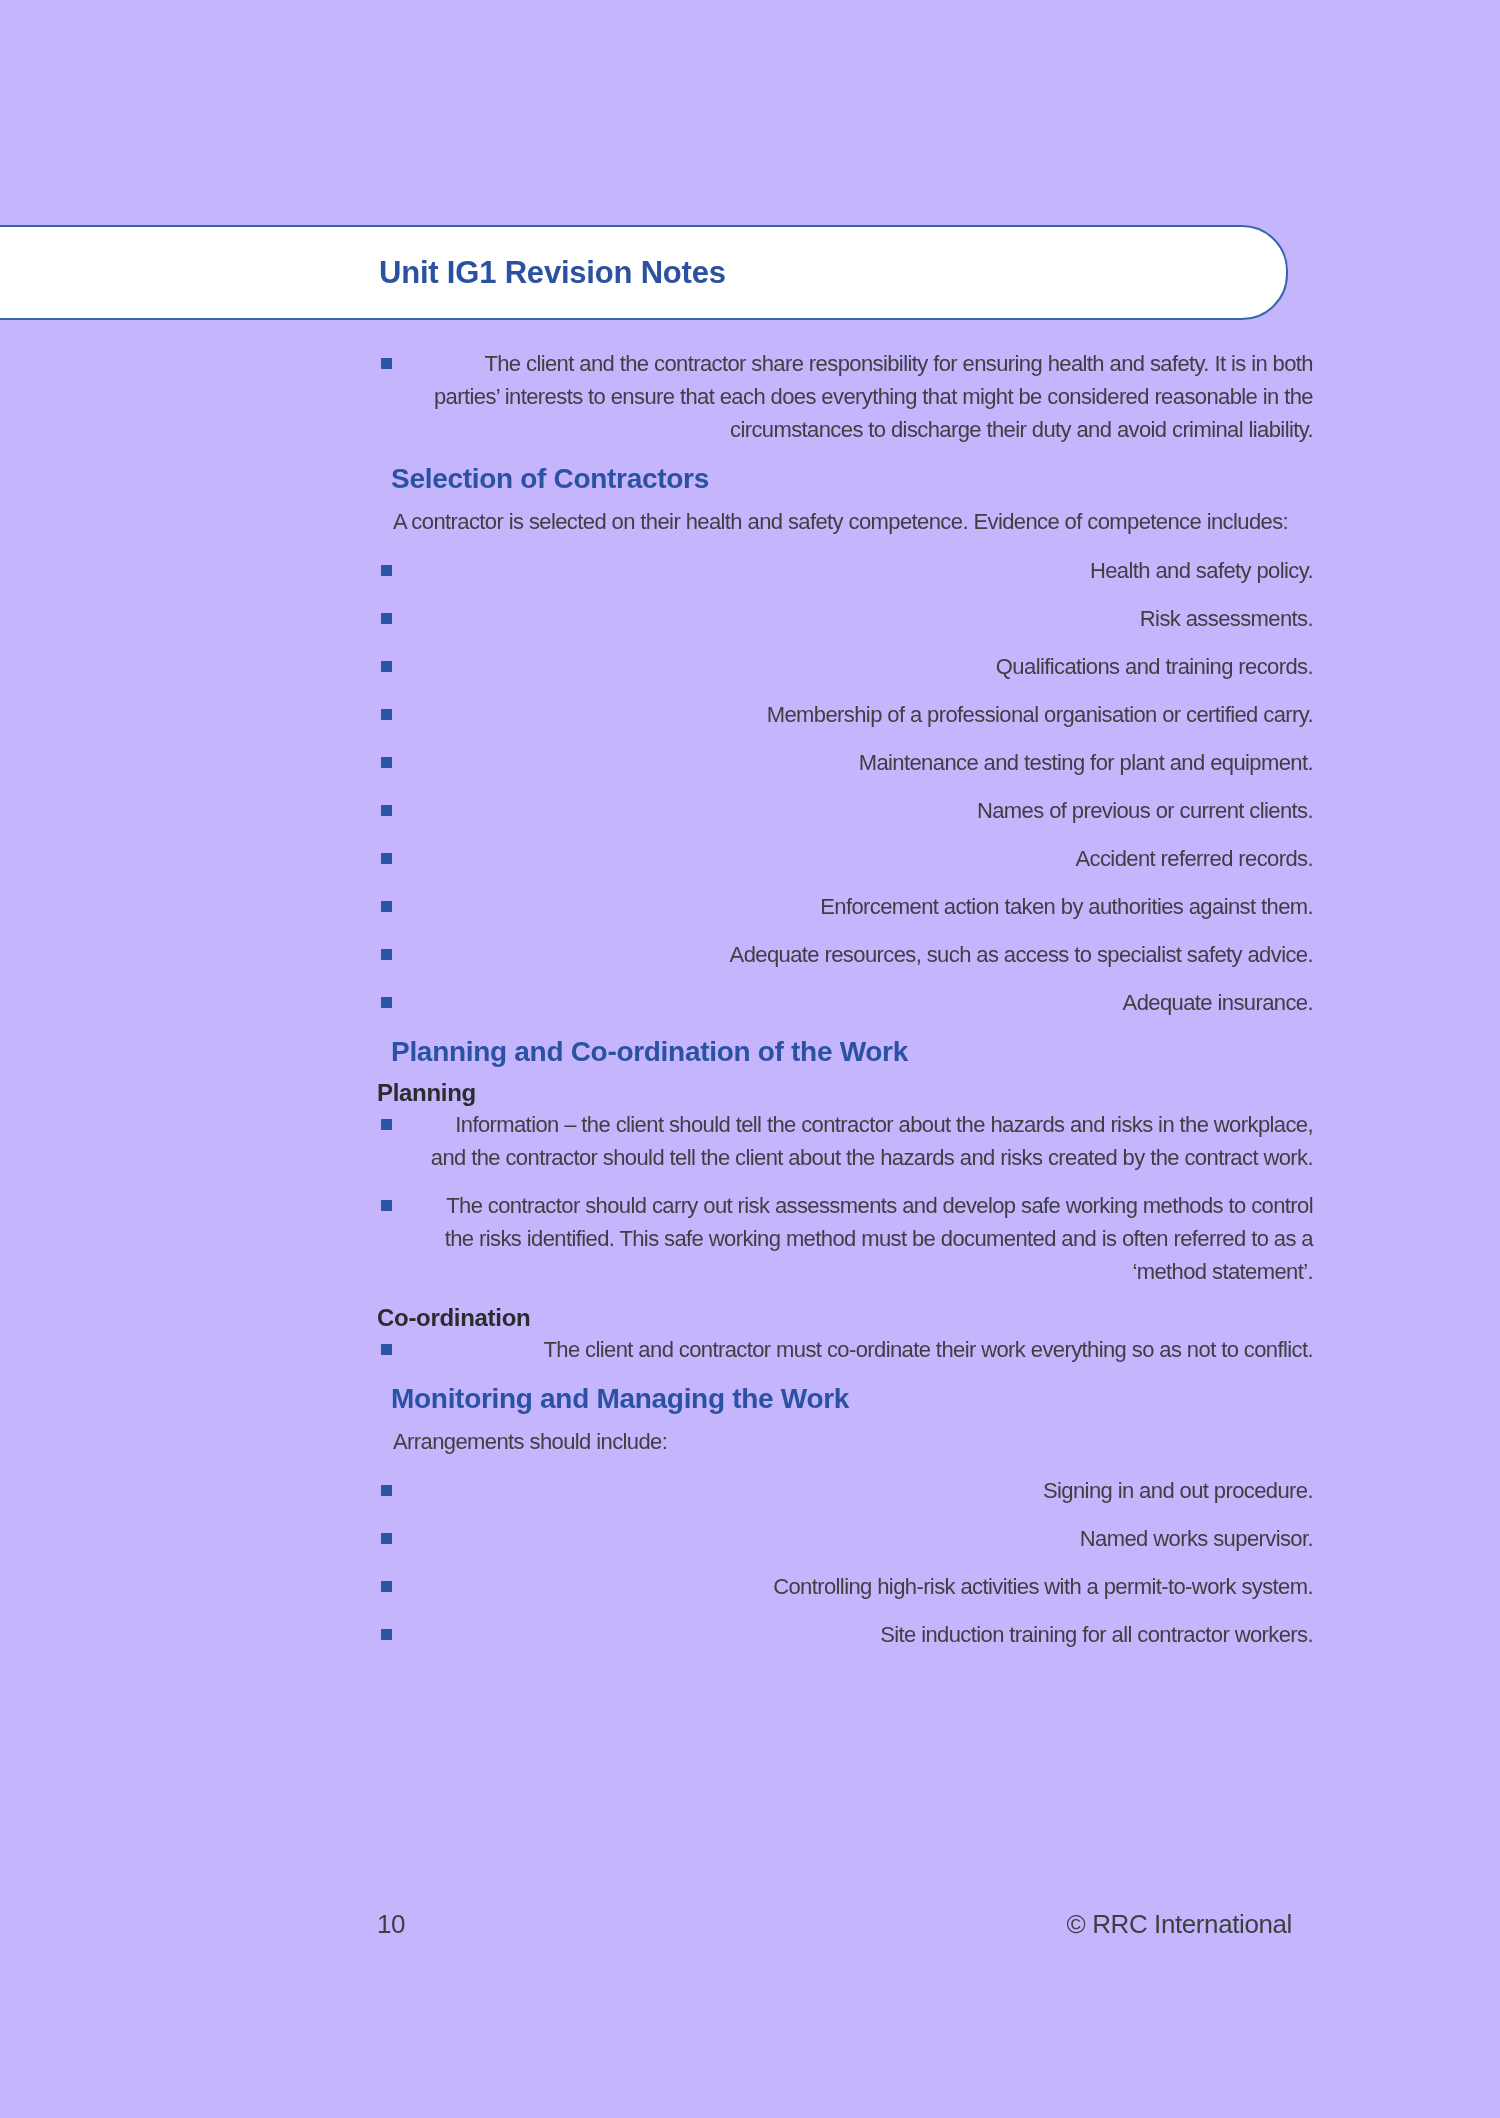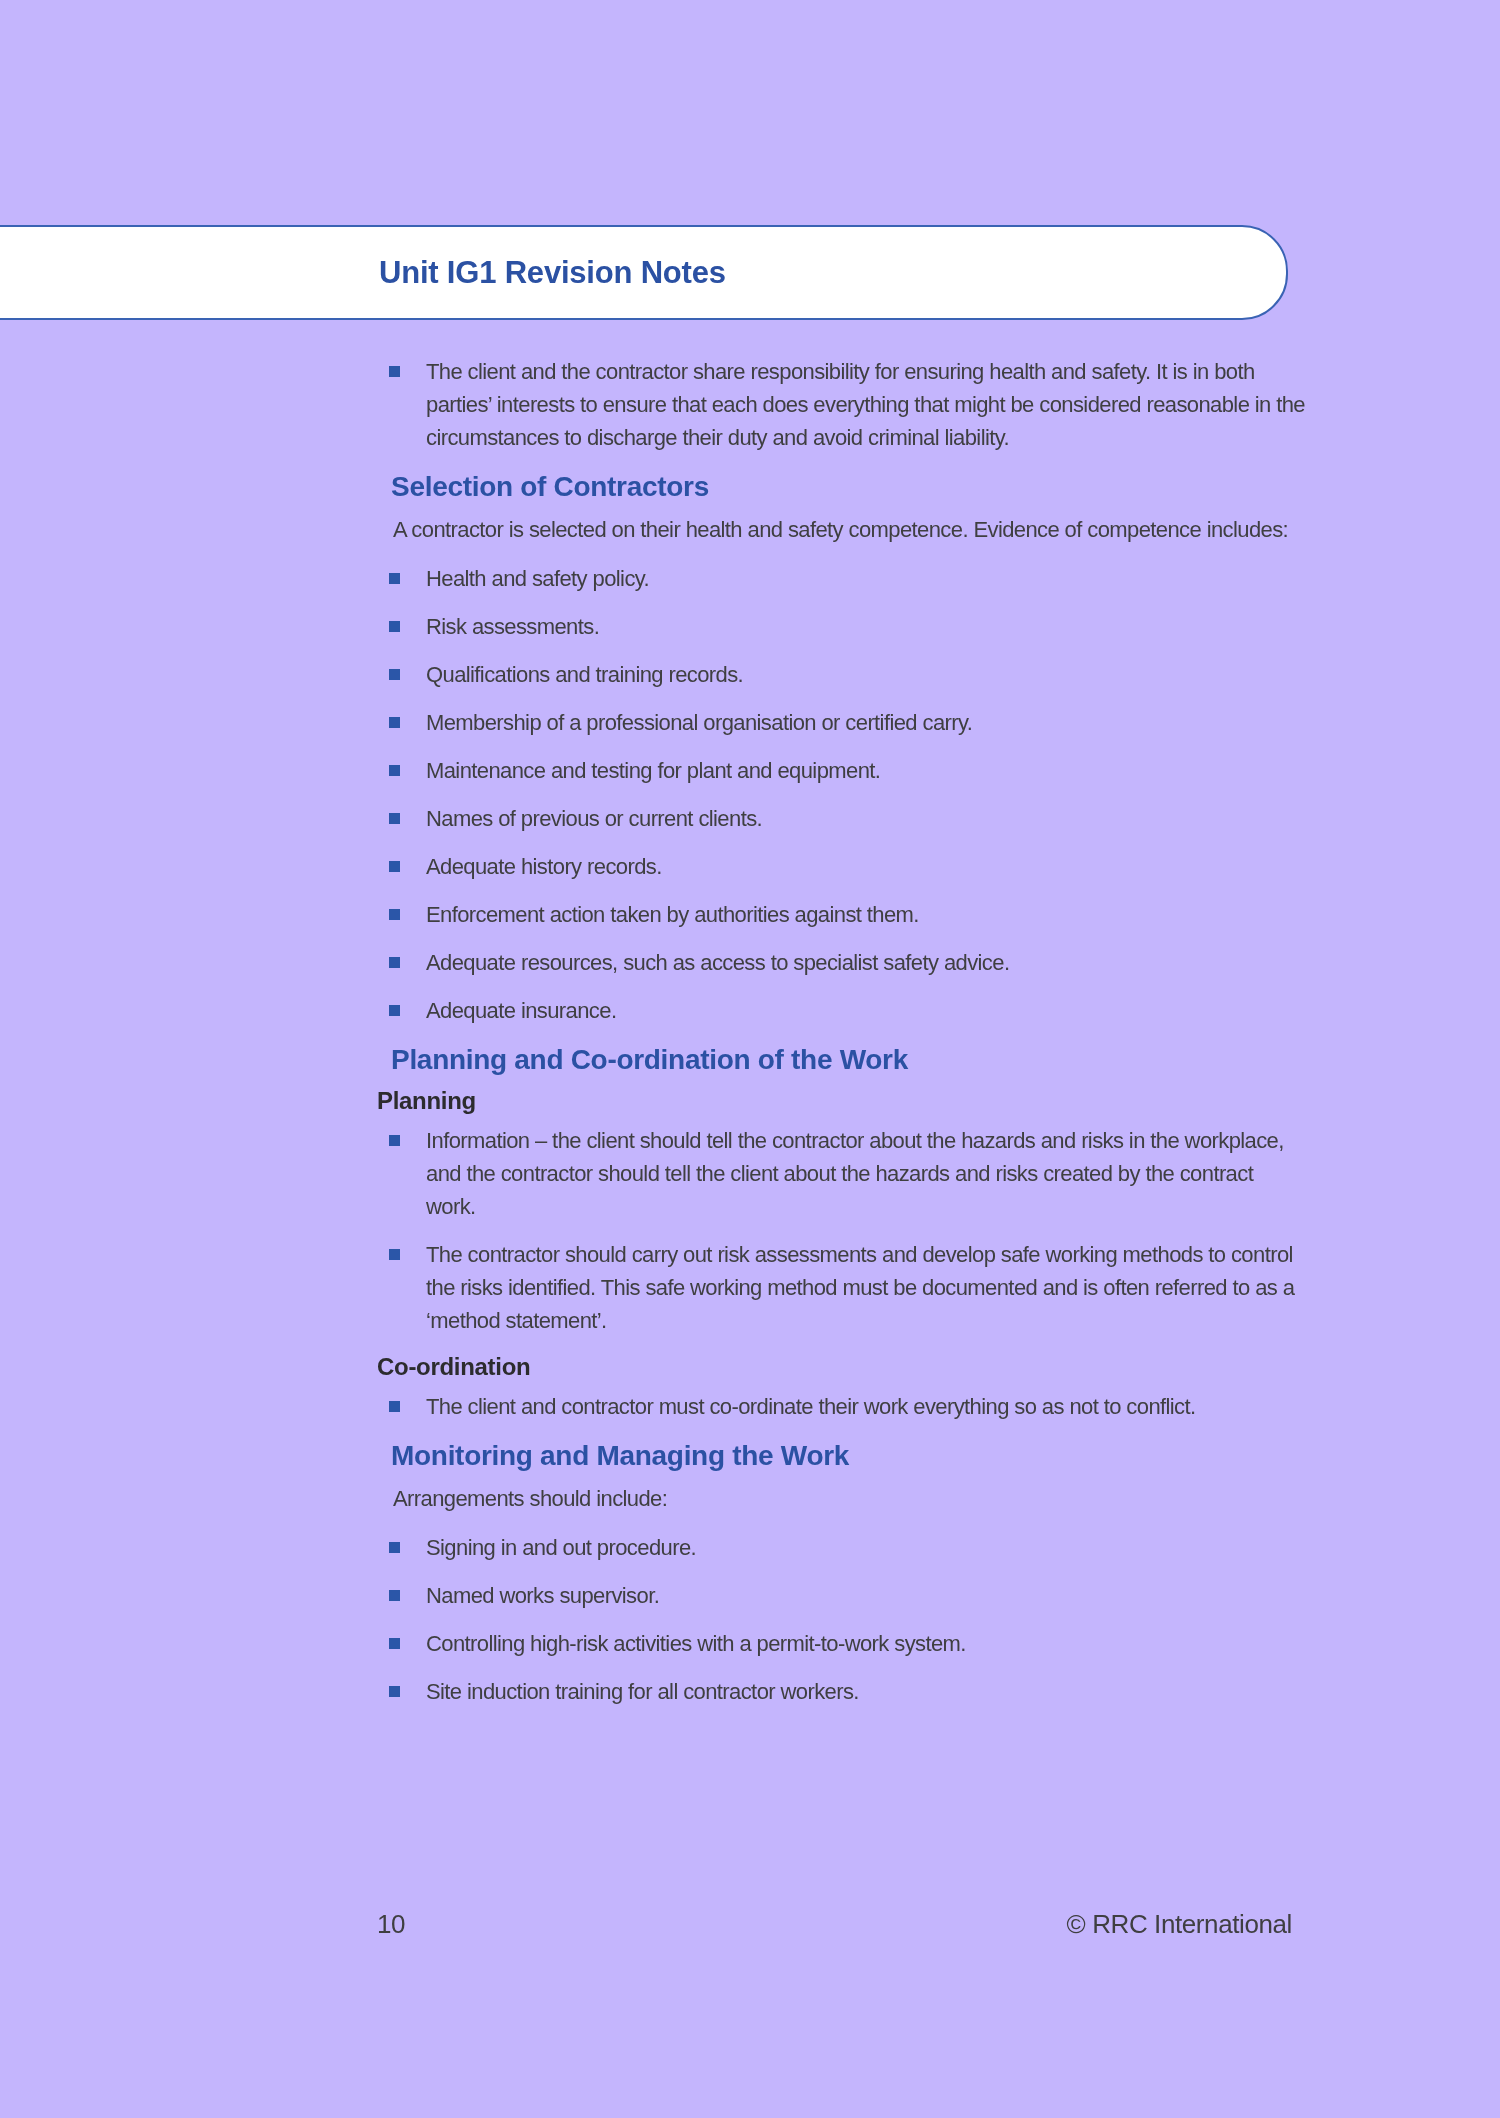--- a/index.html
+++ b/index.html
@@ -57,21 +57,21 @@
   .content h3 {
     margin: 4px 0 0 0;
     font-size: 24px;
     line-height: 30px;
     font-weight: bold;
     letter-spacing: -0.3px;
     color: var(--subheading-dark, #2c2c2e);
   }
   .content ul {
     list-style: none;
-    margin: 8px; padding: 0;
+    margin: 0; padding: 0; text-align: right;
   }
   .content li {
     position: relative;
     padding-left: 41px;
     margin-bottom: 15px;
   }
   .bullet-square {
     position: absolute;
     left: 4px; top: 11px;
     width: 11px; height: 11px;
@@ -106,21 +106,21 @@
       </ul>
       <h2>Selection of Contractors</h2>
       <p>A contractor is selected on their health and safety competence. Evidence of competence includes:</p>
       <ul>
         <li><span class="bullet-square"></span><span>Health and safety policy.</span></li>
         <li><span class="bullet-square"></span><span>Risk assessments.</span></li>
         <li><span class="bullet-square"></span><span>Qualifications and training records.</span></li>
         <li><span class="bullet-square"></span><span>Membership of a professional organisation or certified carry.</span></li>
         <li><span class="bullet-square"></span><span>Maintenance and testing for plant and equipment.</span></li>
         <li><span class="bullet-square"></span><span>Names of previous or current clients.</span></li>
-        <li><span class="bullet-square"></span><span>Adequate history records.</span></li>
+        <li><span class="bullet-square"></span><span>Accident referred records.</span></li>
         <li><span class="bullet-square"></span><span>Enforcement action taken by authorities against them.</span></li>
         <li><span class="bullet-square"></span><span>Adequate resources, such as access to specialist safety advice.</span></li>
         <li><span class="bullet-square"></span><span>Adequate insurance.</span></li>
       </ul>
       <h2>Planning and Co-ordination of the Work</h2>
       <h3>Planning</h3>
       <ul>
         <li><span class="bullet-square"></span><span>Information – the client should tell the contractor about the hazards and risks in the workplace, and the contractor should tell the client about the hazards and risks created by the contract work.</span></li>
         <li><span class="bullet-square"></span><span>The contractor should carry out risk assessments and develop safe working methods to control the risks identified. This safe working method must be documented and is often referred to as a ‘method statement’.</span></li>
       </ul>

